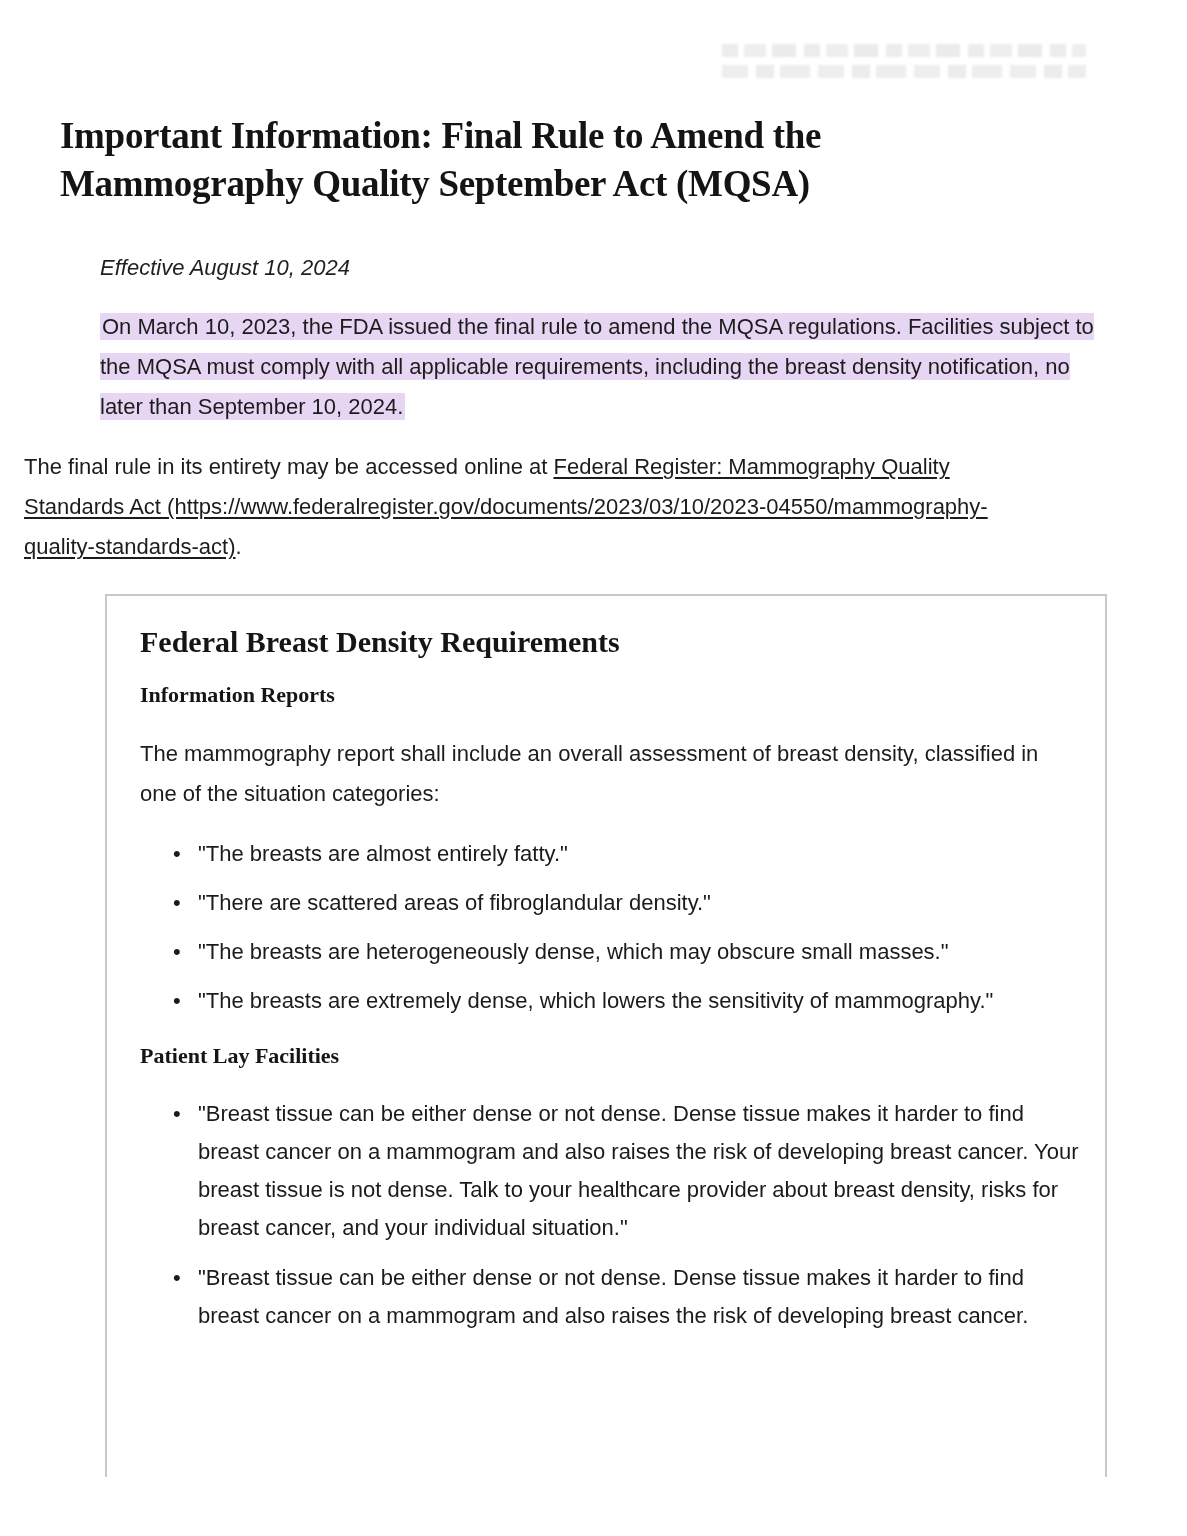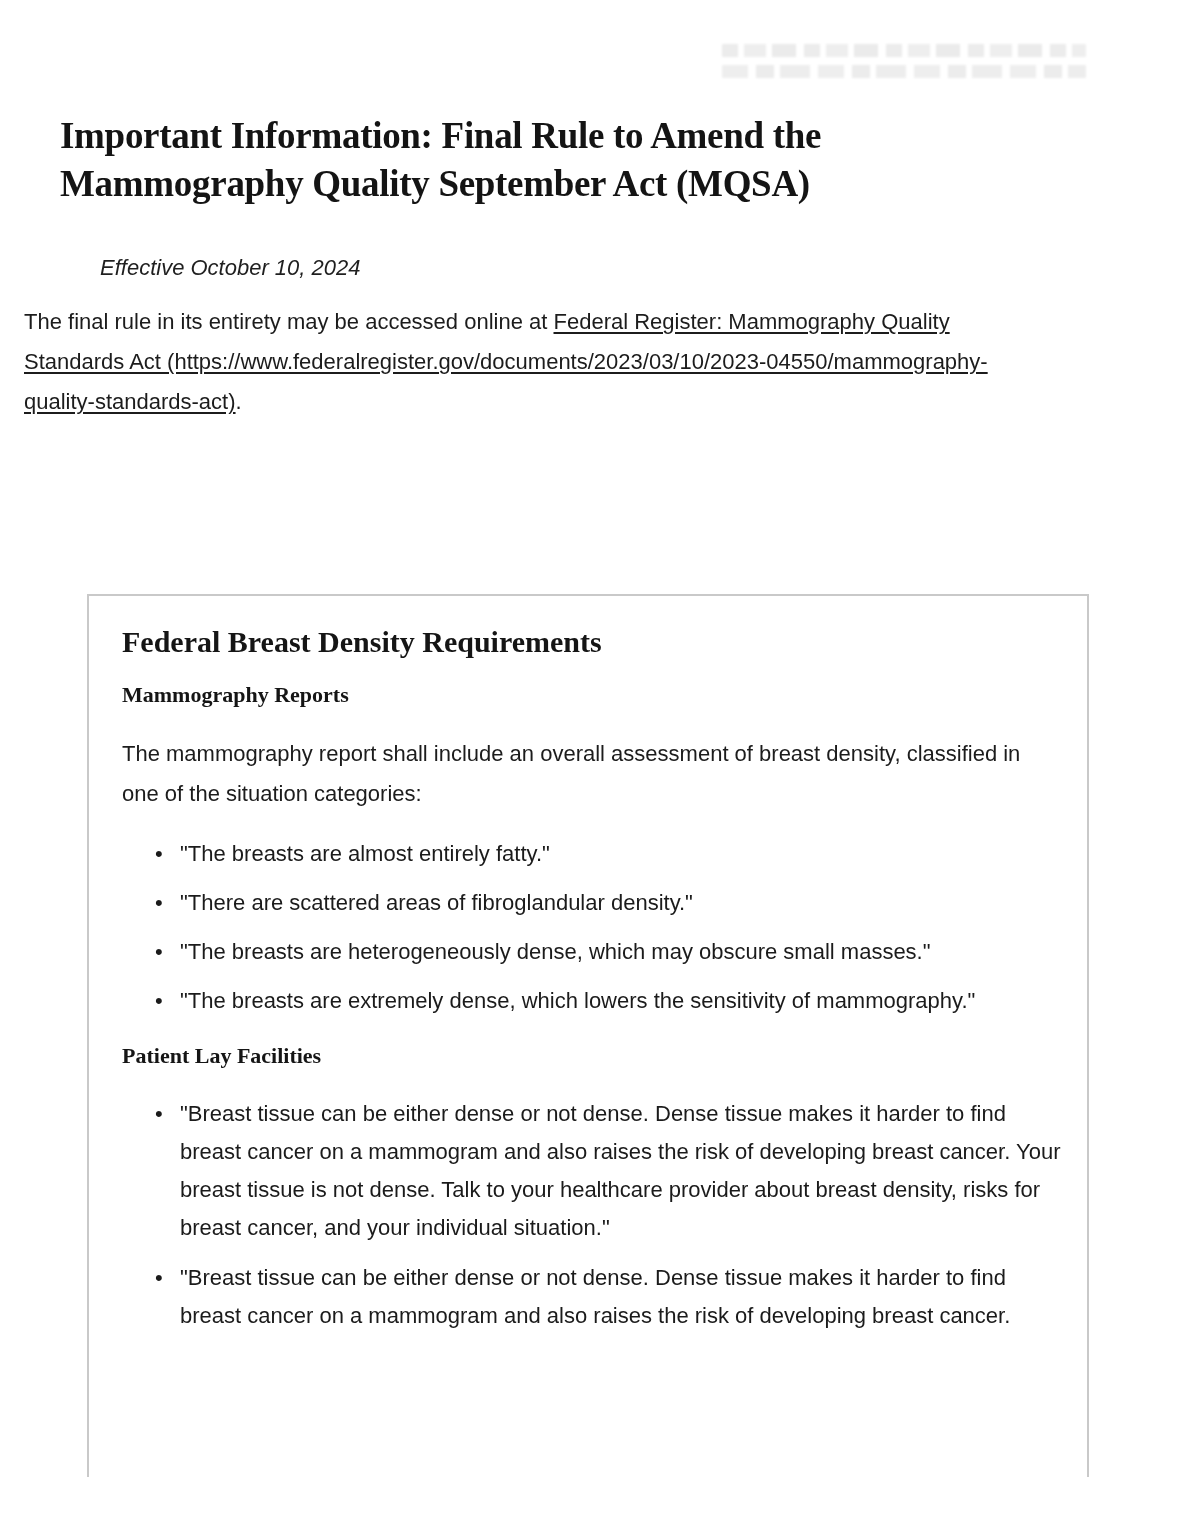--- a/index.html
+++ b/index.html
@@ -75,21 +75,21 @@
   a.doc-link {
     color: inherit;
     text-decoration: underline;
     text-underline-offset: 3px;
     cursor: pointer;
   }
 
   .req-box {
     position: absolute;
     top: 594px;
-    left: 87px;
+    left: 105px;
     width: 1002px;
     height: 883px;
     box-sizing: border-box;
     border: 2px solid var(--box-border, #c9c9c9);
     border-bottom: none;
     padding: 28px 25px 0 33px;
     overflow: hidden;
     background: #ffffff;
   }
   .req-box h2 {
@@ -144,29 +144,30 @@
   <div class="ghost">
     <div class="ghost-line g1"></div>
     <div class="ghost-line g2"></div>
   </div>
 
   <h1 class="title">
     <span class="tline">Important Information: Final Rule to Amend the</span>
     <span class="tline">Mammography Quality September Act (MQSA)</span>
   </h1>
 
-  <p class="effective">Effective October 10, 2024</p>
+  <p class="effective">Effective August 10, 2024</p>
 
+  <p class="para"><mark class="hl">On March 10, 2023, the FDA issued the final rule to amend the MQSA regulations. Facilities subject to the MQSA must comply with all applicable requirements, including the breast density notification, no later than September 10, 2024.</mark></p>
 
   <p class="para access"><span>The final rule in its entirety may be accessed online at </span><a class="doc-link" href="#">Federal Register: Mammography Quality Standards Act (https://www.federalregister.gov/documents/2023/03/10/2023-04550/mammography-quality-standards-act)</a><span>.</span></p>
 
   <section class="req-box">
     <h2>Federal Breast Density Requirements</h2>
 
-    <h3>Mammography Reports</h3>
+    <h3>Information Reports</h3>
     <p class="para">The mammography report shall include an overall assessment of breast density, classified in one of the situation categories:</p>
 
     <ul class="bullets">
       <li>"The breasts are almost entirely fatty."</li>
       <li>"There are scattered areas of fibroglandular density."</li>
       <li>"The breasts are heterogeneously dense, which may obscure small masses."</li>
       <li>"The breasts are extremely dense, which lowers the sensitivity of mammography."</li>
     </ul>
 
     <h3>Patient Lay Facilities</h3>

